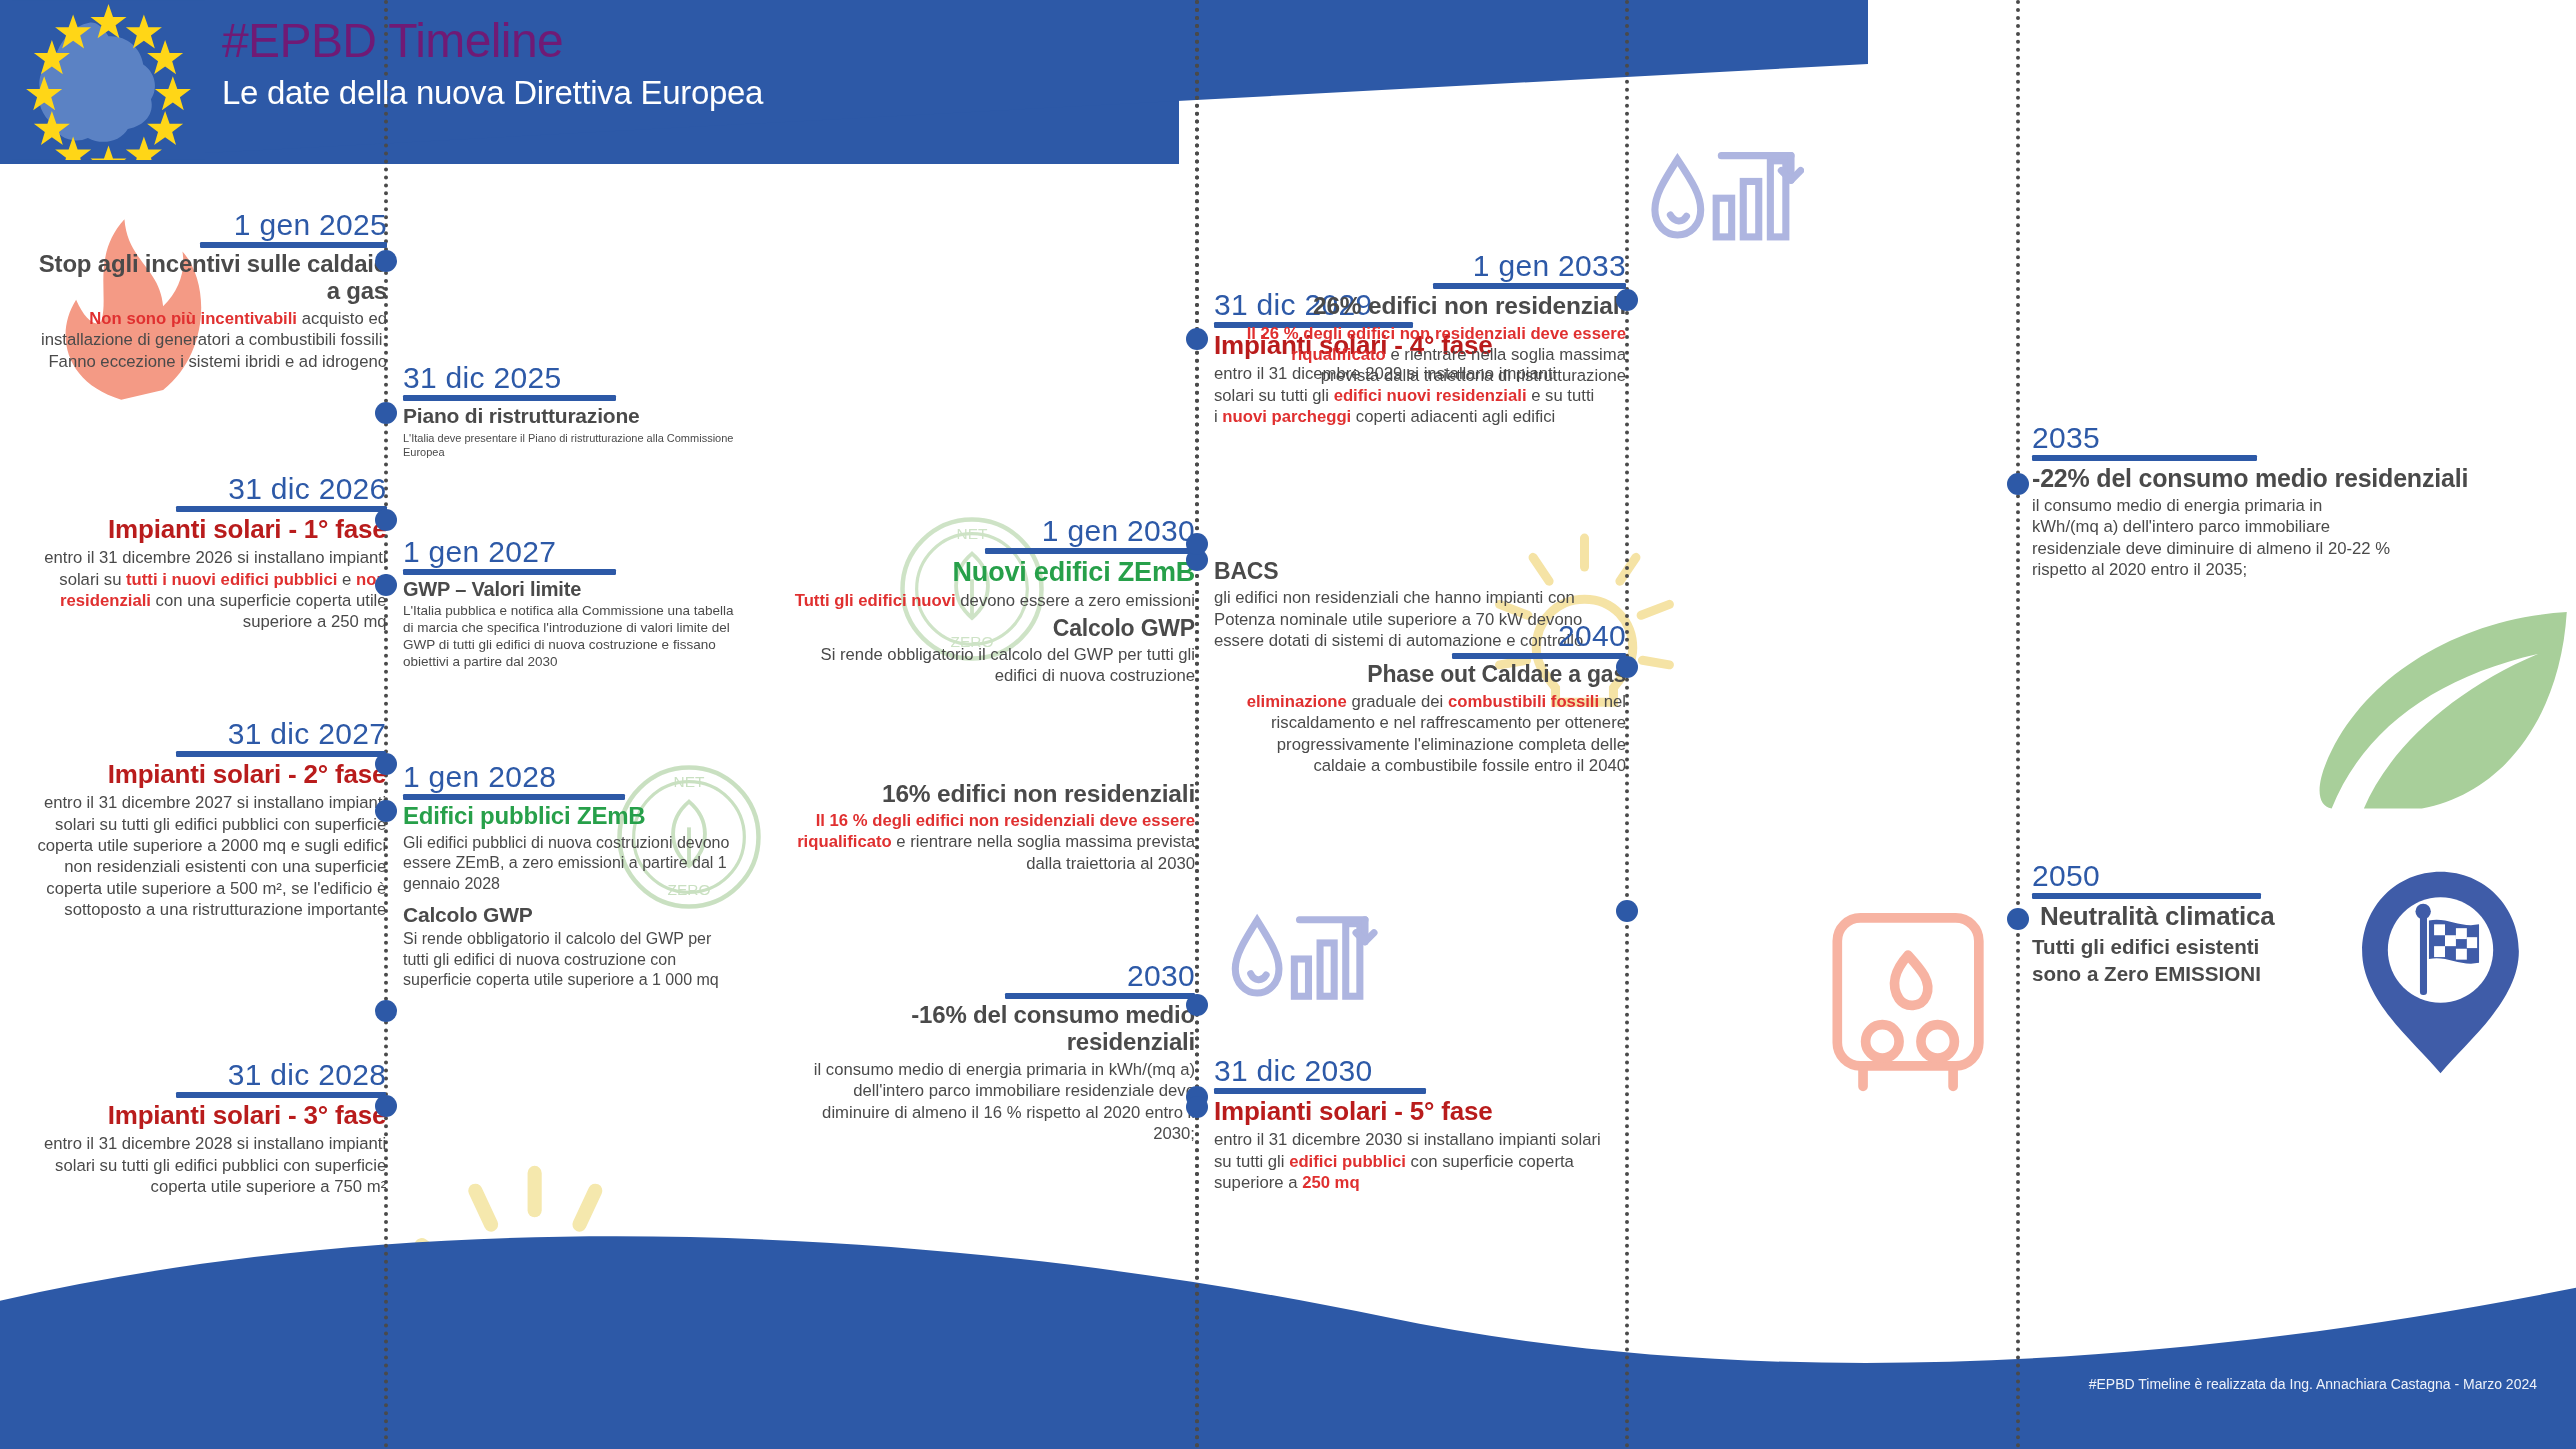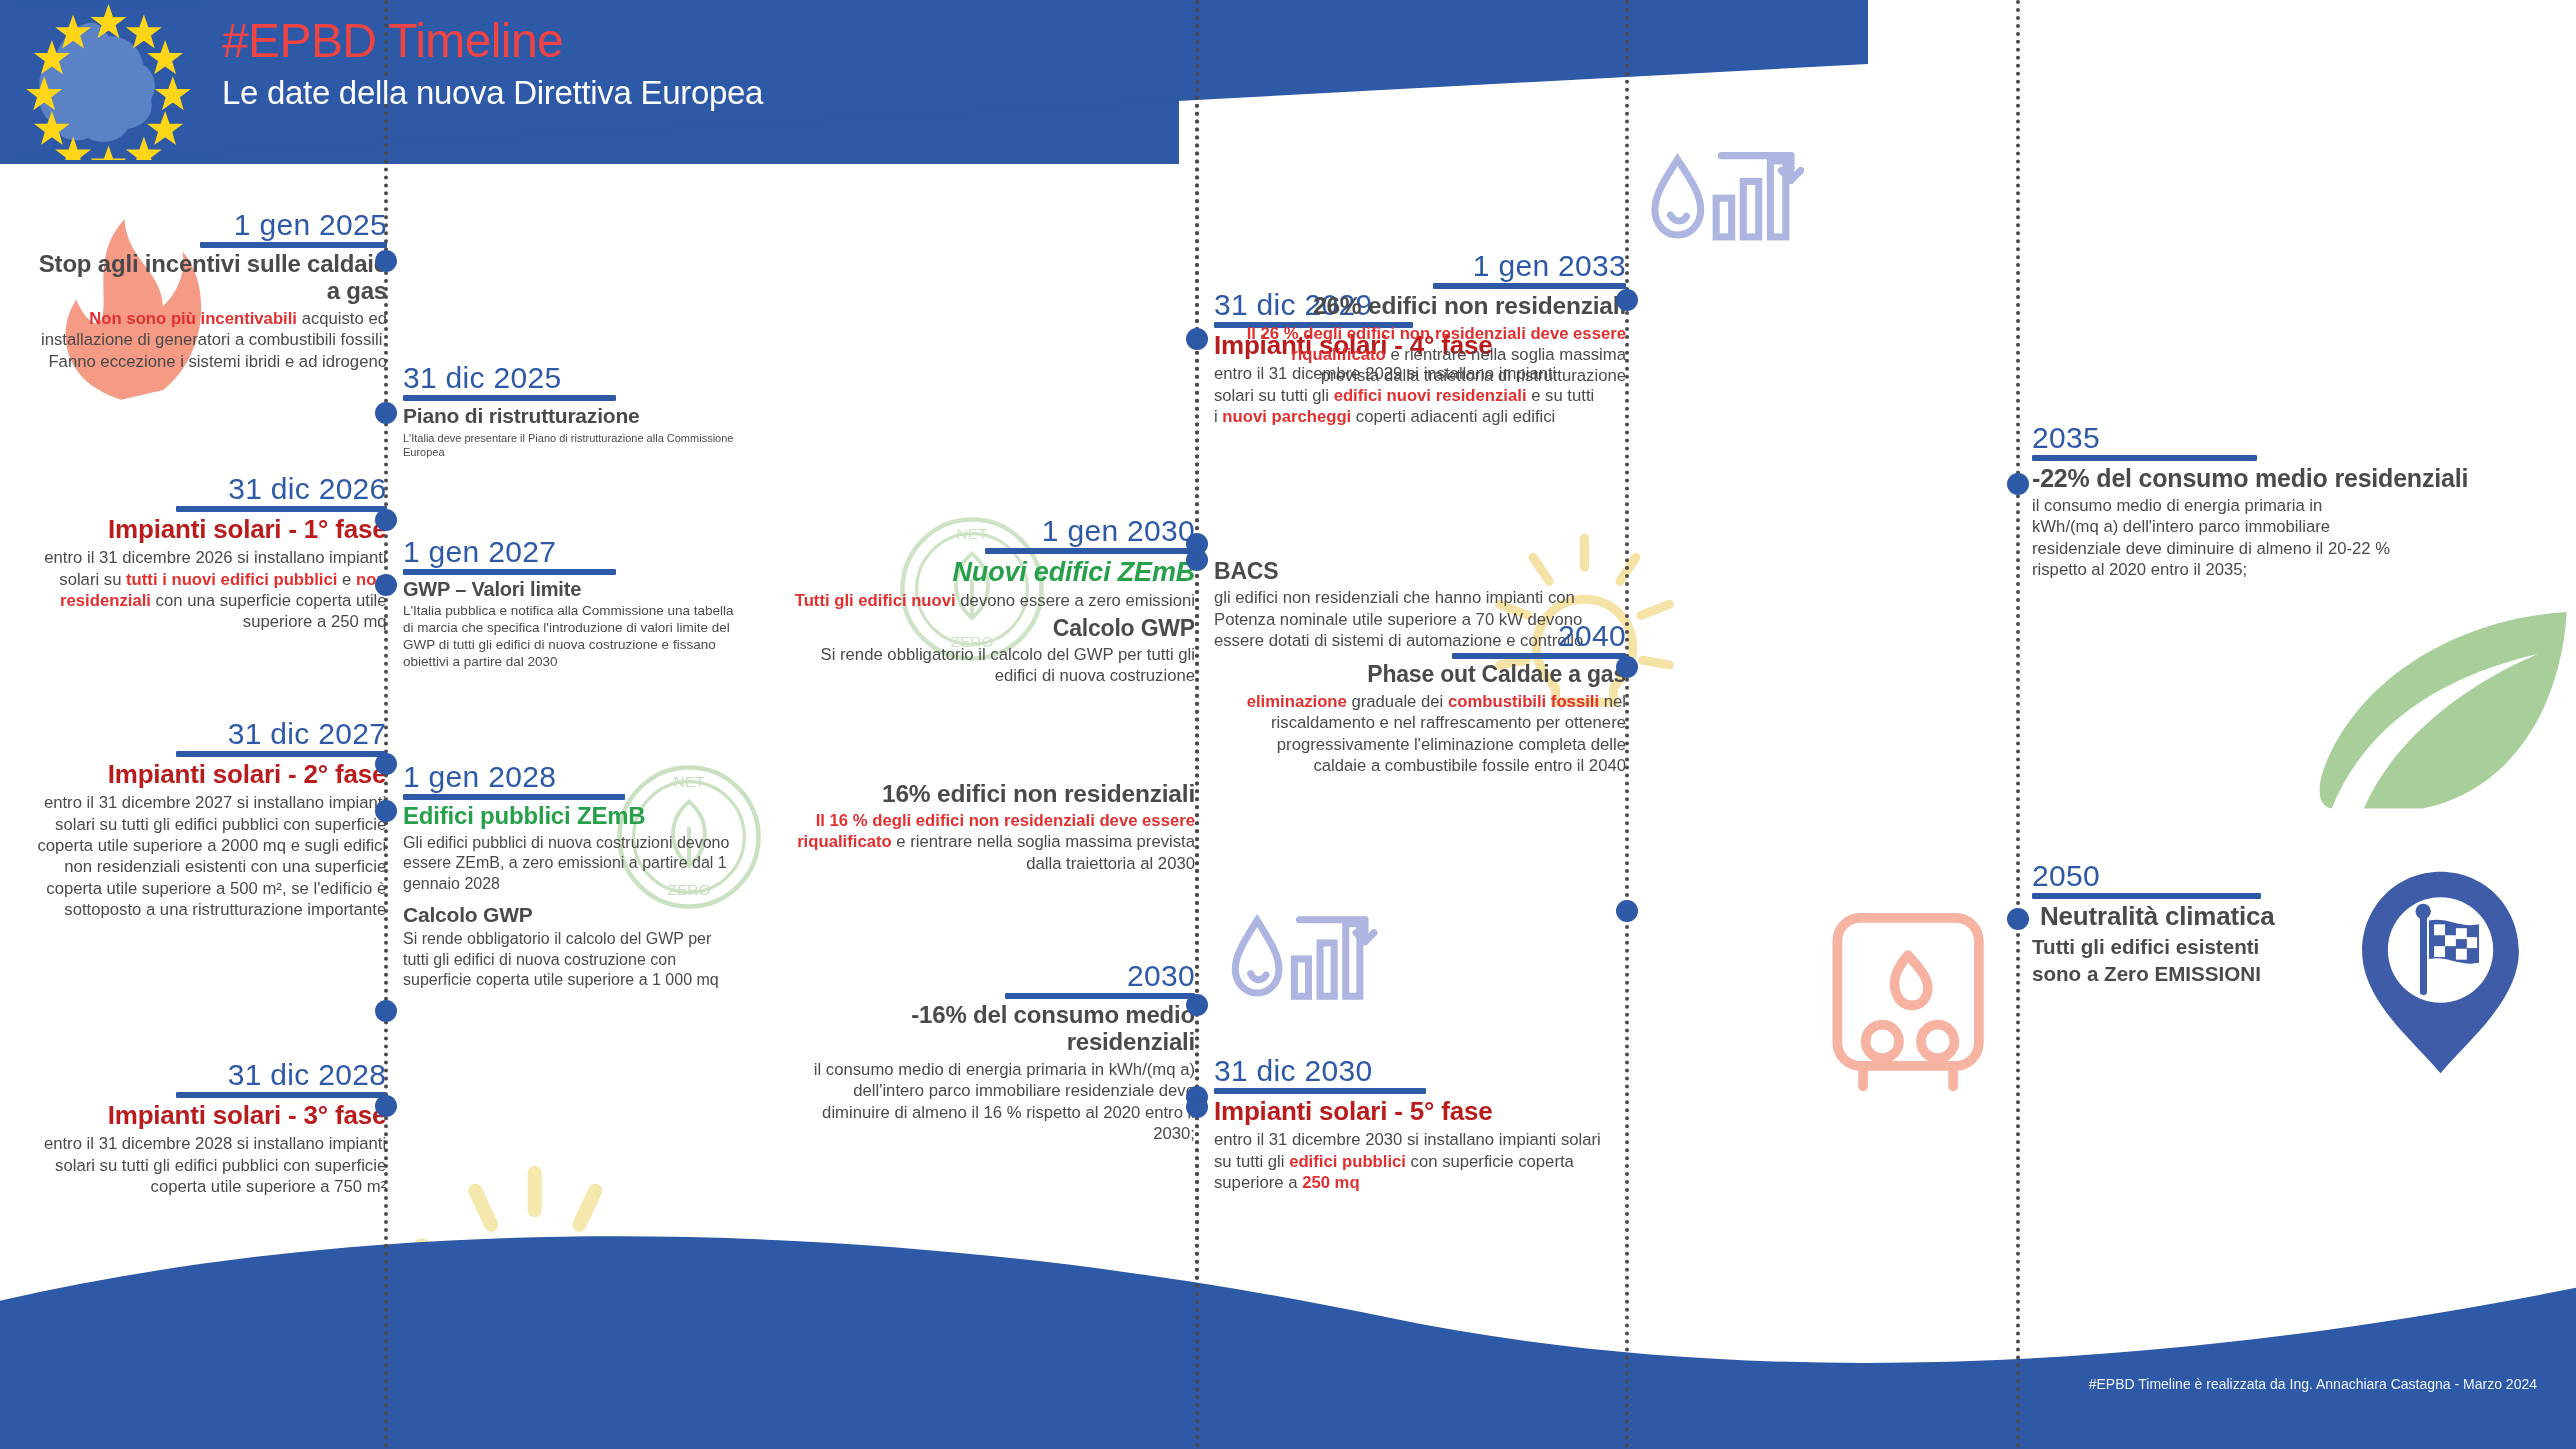--- a/index.html
+++ b/index.html
@@ -21,21 +21,21 @@
   }
   .header-fill{
     position:absolute;left:0;top:0;width:1179px;height:164px;
     background:#2d59a7;z-index:2;
   }
   .eu-flag{
     position:absolute;left:11.6px;top:0px;width:193px;height:160px;z-index:4;
   }
   .title-wrap{position:absolute;left:222px;top:16.7px;z-index:5;}
   .title{
-    color:#ef4444;font-size:48px;font-weight:400;letter-spacing:-0.6px;
+    color:#701a75;font-size:48px;font-weight:400;letter-spacing:-0.6px;
     line-height:1.0;white-space:nowrap;
   }
   .subtitle{
     color:#ffffff;font-size:33px;font-weight:400;letter-spacing:-0.3px;
     margin-top:9px;white-space:nowrap;
   }
 
   
   .wave{
     position:absolute;left:0;bottom:0;width:2576px;height:245px;z-index:1;
@@ -296,21 +296,21 @@
     <div class="body" style="font-size:16px;">Gli edifici pubblici di nuova costruzioni devono essere ZEmB, a zero emissioni a partire dal 1 gennaio 2028</div>
     <div class="head" style="font-size:21px;margin-top:9px;">Calcolo GWP</div>
     <div class="body" style="font-size:16px;">Si rende obbligatorio il calcolo del GWP per tutti gli edifici  di nuova costruzione con superficie coperta utile superiore a 1 000 mq</div>
   </div>
   <div class="dot" style="left:375px;top:800px;"></div>
   <div class="dot" style="left:375px;top:1000px;"></div>
 
   <div class="entry ra" style="left:792px;top:515px;width:403px;">
     <div class="date">1 gen 2030</div>
     <div class="rule" style="margin-left:193px;"></div>
-    <div class="head green" style="font-size:27px;font-style:italic;">Nuovi edifici ZEmB</div>
+    <div class="head green" style="font-size:27px;">Nuovi edifici ZEmB</div>
     <div class="body">
       <span class="red">Tutti gli edifici nuovi</span><span> devono essere a zero emissioni</span>
     </div>
     <div class="head" style="font-size:23px;margin-top:3.9px;">Calcolo GWP</div>
     <div class="body">Si rende obbligatorio il calcolo del GWP per tutti gli edifici  di nuova costruzione</div>
   </div>
   <div class="dot" style="left:1186px;top:549px;"></div>
 
   <div class="entry ra" style="left:792px;top:776px;width:403px;">
     <div class="head" style="font-size:24.5px;">16% edifici non residenziali</div>

